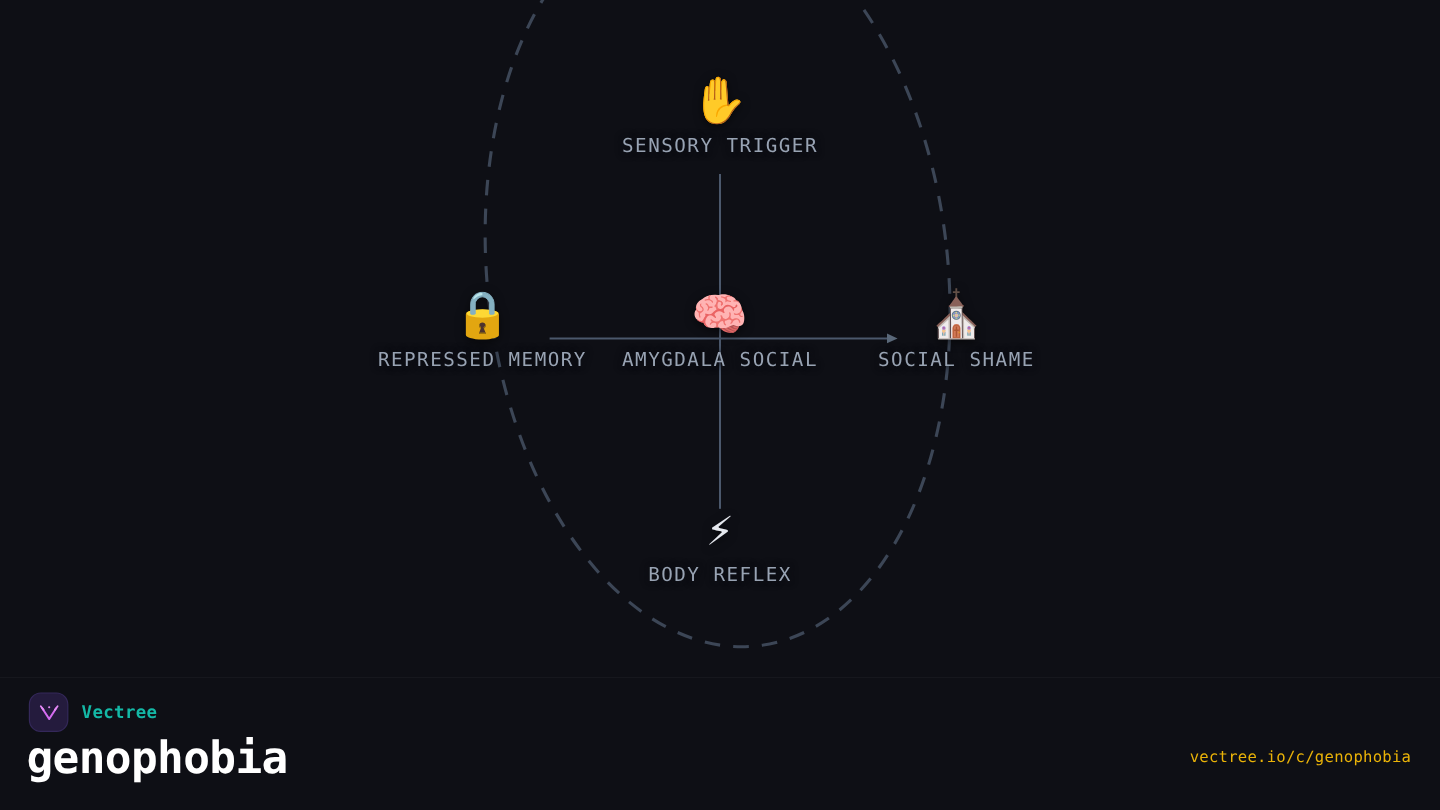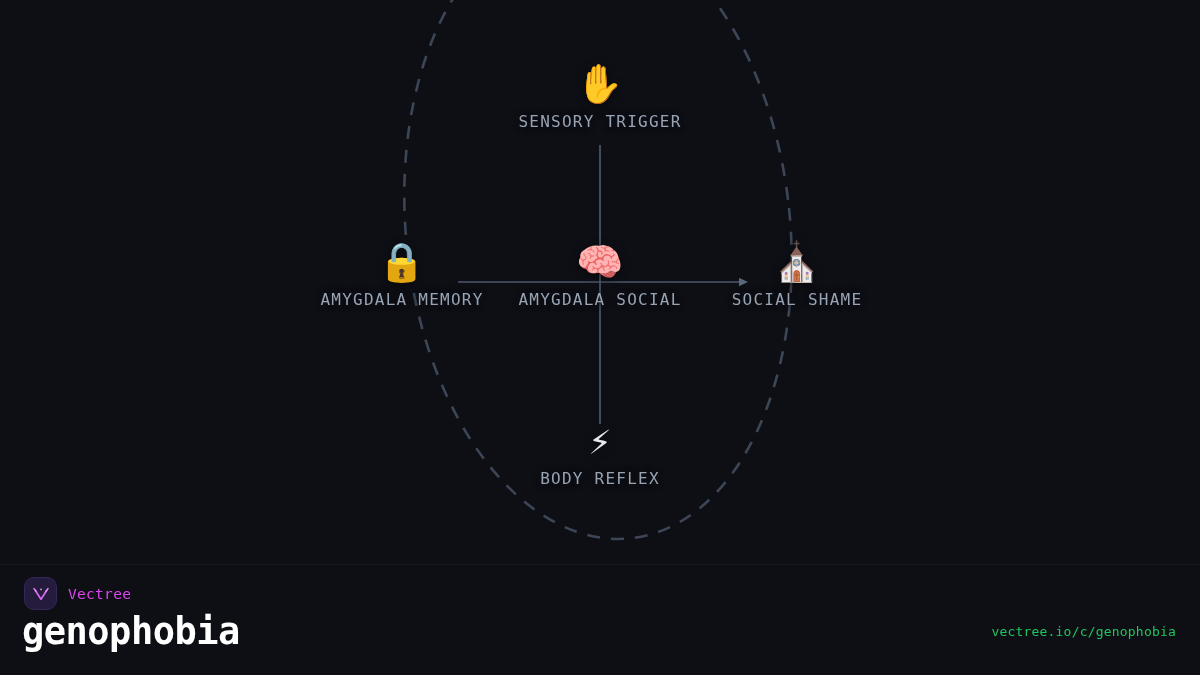--- a/index.html
+++ b/index.html
@@ -104,23 +104,23 @@
     border: 1px solid #34285a;
     display: flex;
     align-items: center;
     justify-content: center;
     flex: none;
   }
 
   #brand-name {
     font-family: "DejaVu Sans Mono", "Liberation Mono", monospace;
     font-size: 14.5px;
-    font-weight: normal;
+    font-weight: bold;
     letter-spacing: 0.3px;
-    color: #d946ef;
+    color: #14b8a6;
   }
 
   #page-title {
     position: absolute;
     left: 22px;
     top: 610px;
     font-family: "DejaVu Sans Mono", "Liberation Mono", monospace;
     font-size: 37px;
     font-weight: bold;
     letter-spacing: -0.5px;
@@ -129,21 +129,21 @@
     text-align: right;
   }
 
   #footer-url {
     position: absolute;
     right: 24px;
     top: 624px;
     font-family: "DejaVu Sans Mono", "Liberation Mono", monospace;
     font-size: 13px;
     letter-spacing: 0.2px;
-    color: #22c55e;
+    color: #eab308;
   }
 </style>
 </head>
 <body>
 
 <div id="graph-canvas">
 
   <svg id="graph-svg" width="1200" height="560" viewBox="0 0 1200 560">
     <defs>
       <marker id="arrow-head" markerWidth="9" markerHeight="9" refX="1" refY="4.2" orient="auto" markerUnits="userSpaceOnUse">
@@ -162,21 +162,21 @@
     <line x1="458" y1="282" x2="740" y2="282" stroke="#4b586c" stroke-width="1.7" marker-end="url(#arrow-head)"></line>
   </svg>
 
   <div class="node" id="node-sensory-trigger">
     <span class="node-emoji">✋</span>
     <span class="node-label">SENSORY TRIGGER</span>
   </div>
 
   <div class="node" id="node-repressed-memory">
     <span class="node-emoji">🔒</span>
-    <span class="node-label">AMYGDALA MEMORY</span>
+    <span class="node-label">REPRESSED MEMORY</span>
   </div>
 
   <div class="node" id="node-amygdala-alarm">
     <span class="node-emoji">🧠</span>
     <span class="node-label">AMYGDALA SOCIAL</span>
   </div>
 
   <div class="node" id="node-social-shame">
     <span class="node-emoji">⛪</span>
     <span class="node-label">SOCIAL SHAME</span>

